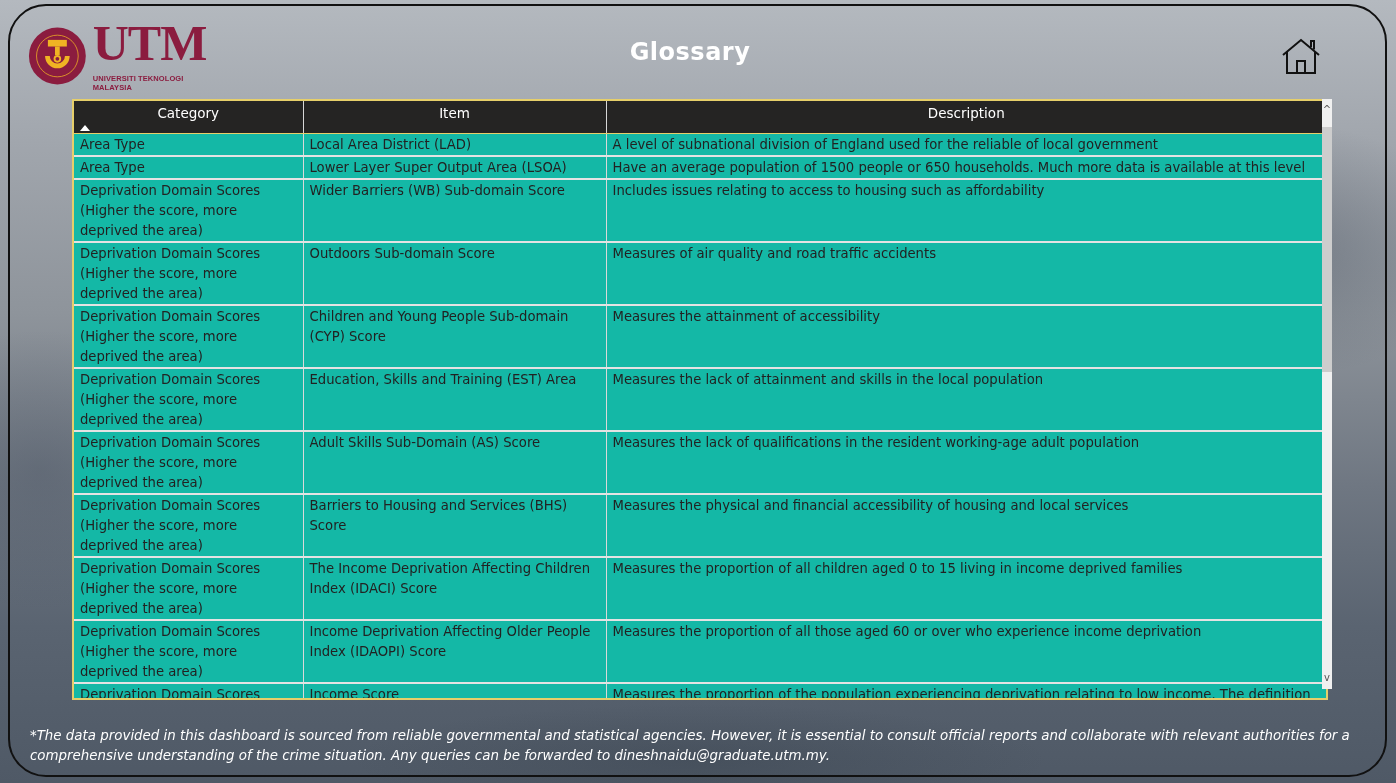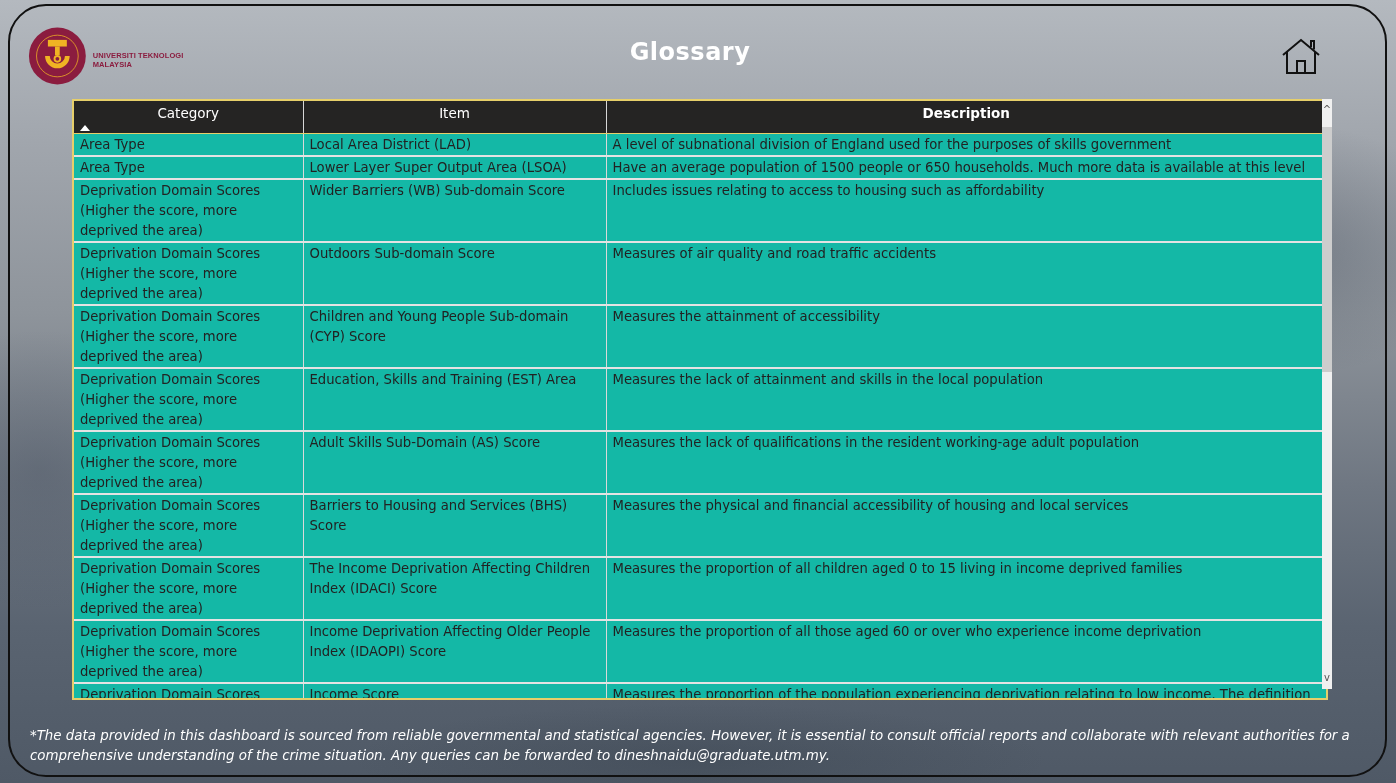--- a/index.html
+++ b/index.html
@@ -36,21 +36,21 @@
   .table-wrap {
     position:absolute; left:72px; top:99px; width:1256px; height:601px;
     border:2px solid #e6cf6a; box-sizing:border-box; background:#14b8a6; overflow:hidden;
   }
   table { border-collapse:collapse; width:100%; table-layout:fixed; font-family:"DejaVu Sans", sans-serif; font-size:13.2px; color:#222; }
   thead th {
     background:#252423; color:#fff; font-weight:normal; height:28px; padding:0; position:relative;
     border-right:1px solid #d7d7d7; border-bottom:1px solid #e6cf6a;
     font-size:13.5px; vertical-align:top; padding-top:4px;
   }
-  thead th:last-child { border-right:none;font-weight:bold; }
+  thead th:last-child { border-right:none; }
   .sort-arrow { position:absolute; left:6px; bottom:2px; width:0; height:0; border-left:5px solid transparent; border-right:5px solid transparent; border-bottom:6px solid #fff; }
   tbody td {
     vertical-align:top; padding:1px 6px 0 6px; line-height:20px; border-right:1px solid #d9d9d9; border-bottom:2px solid #e3e3e3;
     white-space:normal; overflow:hidden;
   }
   tbody td:last-child { border-right:none; }
   tbody tr.one td { height:18px; }
   tbody tr.three td { height:58px; }
   .col-cat { width:229px; }
   .col-item { width:303px; }
@@ -76,20 +76,21 @@
   <svg class="logo-emblem" viewBox="0 0 62 62">
     <circle cx="31" cy="31" r="30" fill="#8b1c3f"></circle>
     <circle cx="31" cy="31" r="22" fill="none" stroke="#f0b323" stroke-width="0.8"></circle>
     <rect x="21" y="14" width="20" height="7" fill="#f0b323"></rect>
     <rect x="28.5" y="21" width="5" height="9" fill="#f0b323"></rect>
     <path d="M18 31 A13 13 0 0 0 44 31 L39 31 A8 8 0 0 1 23 31 Z" fill="#f0b323"></path>
     <circle cx="31" cy="34" r="4" fill="#f0b323"></circle>
     <circle cx="31" cy="34" r="2" fill="#8b1c3f"></circle>
   </svg>
   <div class="logo-text">
+    <span class="logo-utm">UTM</span>
     <span class="logo-sub">UNIVERSITI TEKNOLOGI MALAYSIA</span>
   </div>
 </div>
 
 <div class="title">Glossary</div>
 
 <div class="home-btn">
   <svg width="42" height="40" viewBox="0 0 42 40">
     <path d="M3 19 L21 4 L39 19" fill="none" stroke="#111" stroke-width="2"></path>
     <path d="M31 11 L31 5 L34 5 L34 13.5" fill="none" stroke="#111" stroke-width="2"></path>
@@ -116,21 +117,21 @@
         </th>
         <th>
           <span>Description</span>
         </th>
       </tr>
     </thead>
     <tbody>
       <tr class="one">
         <td>Area Type</td>
         <td>Local Area District (LAD)</td>
-        <td>A level of subnational division of England used for the purposes of skills government</td>
+        <td>A level of subnational division of England used for the reliable of local government</td>
       </tr>
       <tr class="one">
         <td>Area Type</td>
         <td>Lower Layer Super Output Area (LSOA)</td>
         <td>Have an average population of 1500 people or 650 households. Much more data is available at this level</td>
       </tr>
       <tr class="three">
         <td>Deprivation Domain Scores (Higher the score, more deprived the area)</td>
         <td>Wider Barriers (WB) Sub-domain Score</td>
         <td>Includes issues relating to access to housing such as affordability</td>

